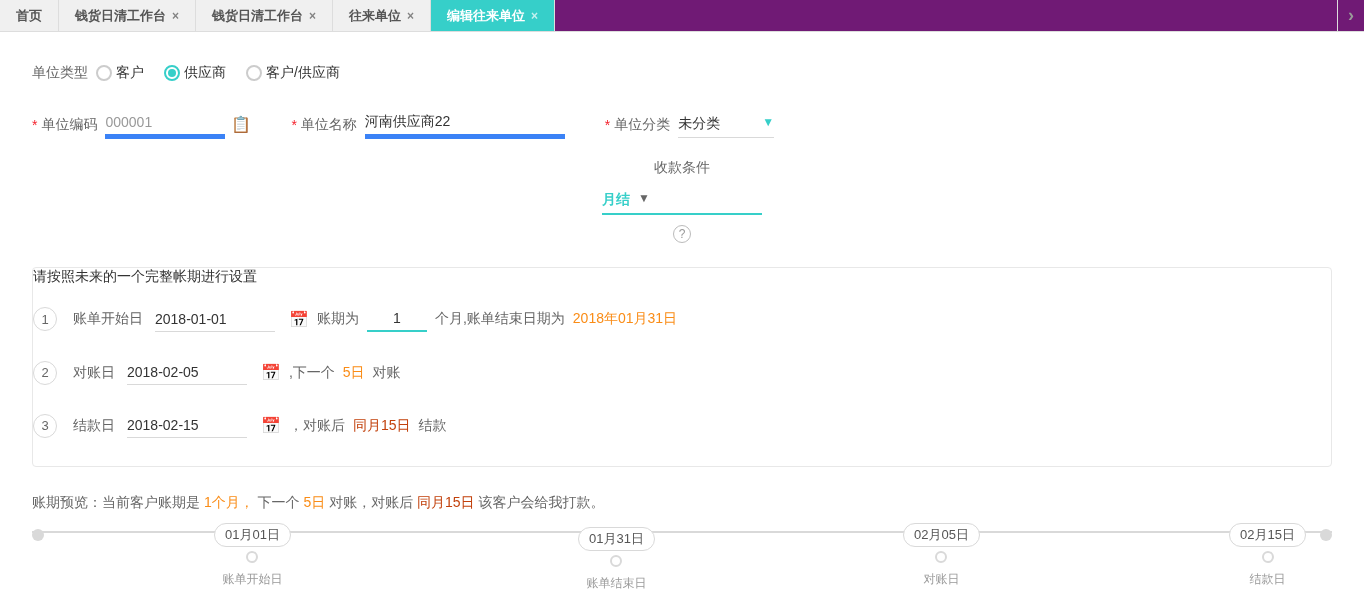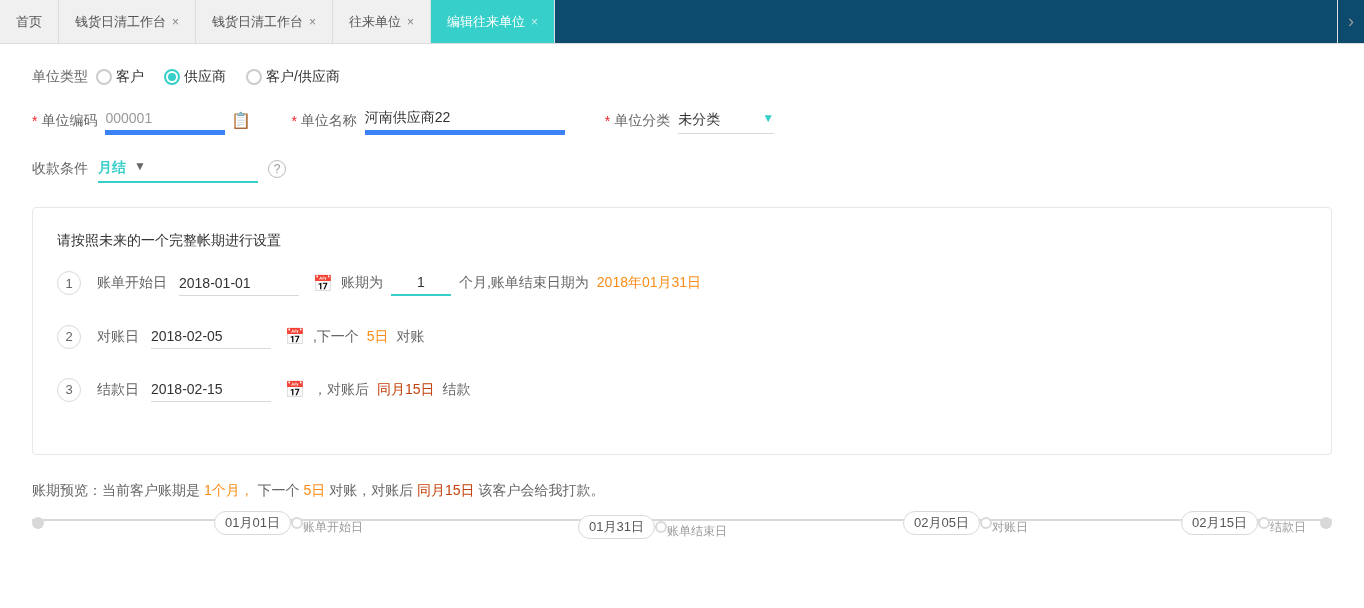--- a/index.html
+++ b/index.html
@@ -2,24 +2,25 @@
 <html><head>
   <meta charset="utf-8">
   <style>
     * { box-sizing: border-box; margin: 0; padding: 0; }
     body { font-family: "Microsoft YaHei", "PingFang SC", sans-serif; font-size: 14px; background: #f5f5f5; color: #333; }
 
     
     .tab-bar {
       display: flex;
       align-items: stretch;
-      background: #0c4a6e;
+      background: #701a75;
       border-bottom: 1px solid #ddd;
-      height: 44px;
+      height: 32px;
       position: relative;
+      font-weight: bold;
     }
     .tab {
       display: flex;
       align-items: center;
       padding: 0 16px;
       cursor: pointer;
       font-size: 13px;
       color: #555;
       border-right: 1px solid #ddd;
       gap: 6px;
@@ -45,20 +46,21 @@
     .form-row {
       display: flex;
       align-items: center;
       margin-bottom: 20px;
       gap: 0;
     }
     .form-group {
       display: flex;
       align-items: center;
       margin-right: 40px;
+      margin-top: 8px;
     }
     .form-label {
       color: #666;
       margin-right: 8px;
       white-space: nowrap;
     }
     .required-star { color: #f5222d; margin-right: 4px; }
 
     
     .radio-group { display: flex; align-items: center; gap: 20px; }
@@ -92,21 +94,21 @@
     
     .dropdown-wrap {
       display: flex; align-items: flex-start; gap: 4px;
       border-bottom: 1px solid #d9d9d9;
       padding: 4px 0;
     }
     .dropdown-value { color: #333; min-width: 80px; }
     .dropdown-arrow { color: #36cfc9; font-size: 12px; }
 
     
-    .payment-row { display: flex; align-items: center; margin-bottom: 24px; gap: 10px; }
+    .payment-row { display: flex; align-items: center; margin-bottom: 24px; gap: 10px; flex-direction: column; }
     .payment-label { color: #666; }
     .payment-select-wrap {
       display: flex; align-items: flex-start;
       border-bottom: 2px solid #36cfc9;
       padding: 4px 0;
       gap: 8px;
       min-width: 160px;
     }
     .payment-value { color: #36cfc9; font-weight: bold; }
     .payment-arrow { color: #666; font-size: 12px; }
@@ -114,21 +116,20 @@
       width: 18px; height: 18px; border-radius: 50%;
       border: 1px solid #bbb; color: #999;
       display: flex; align-items: center; justify-content: center;
       font-size: 12px; cursor: pointer;
     }
 
     
     .settings-card {
       border: 1px solid #e8e8e8;
       border-radius: 4px;
-      padding: 24px;
       margin-bottom: 24px;
     }
     .settings-title {
       font-size: 14px;
       color: #333;
       margin-bottom: 20px;
     }
 
     
     .setting-row {
@@ -181,21 +182,21 @@
       background: #d9d9d9;
     }
     .timeline-points {
       display: flex;
       justify-content: space-between;
       width: 100%;
       position: relative;
     }
     .timeline-point {
       display: flex;
-      flex-direction: row;
+      flex-direction: column;
       align-items: center;
       position: relative;
     }
     .timeline-dot {
       width: 12px; height: 12px; border-radius: 50%;
       background: #fff; border: 2px solid #d9d9d9;
       margin-bottom: 4px; z-index: 1;
     }
     .timeline-label-box {
       border: 1px solid #d9d9d9;

